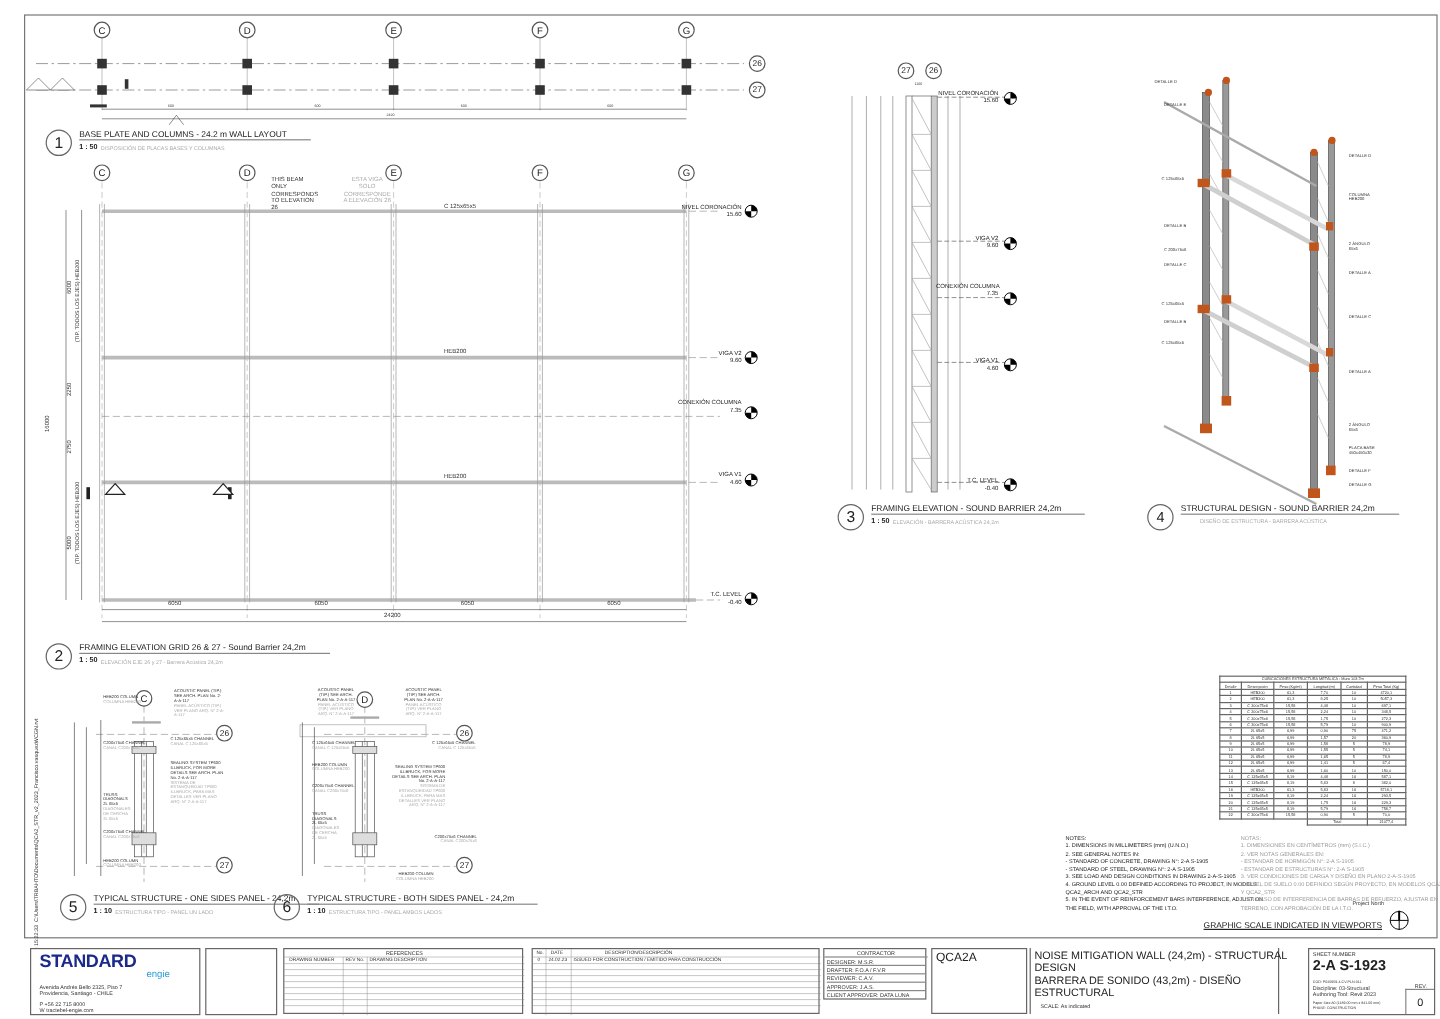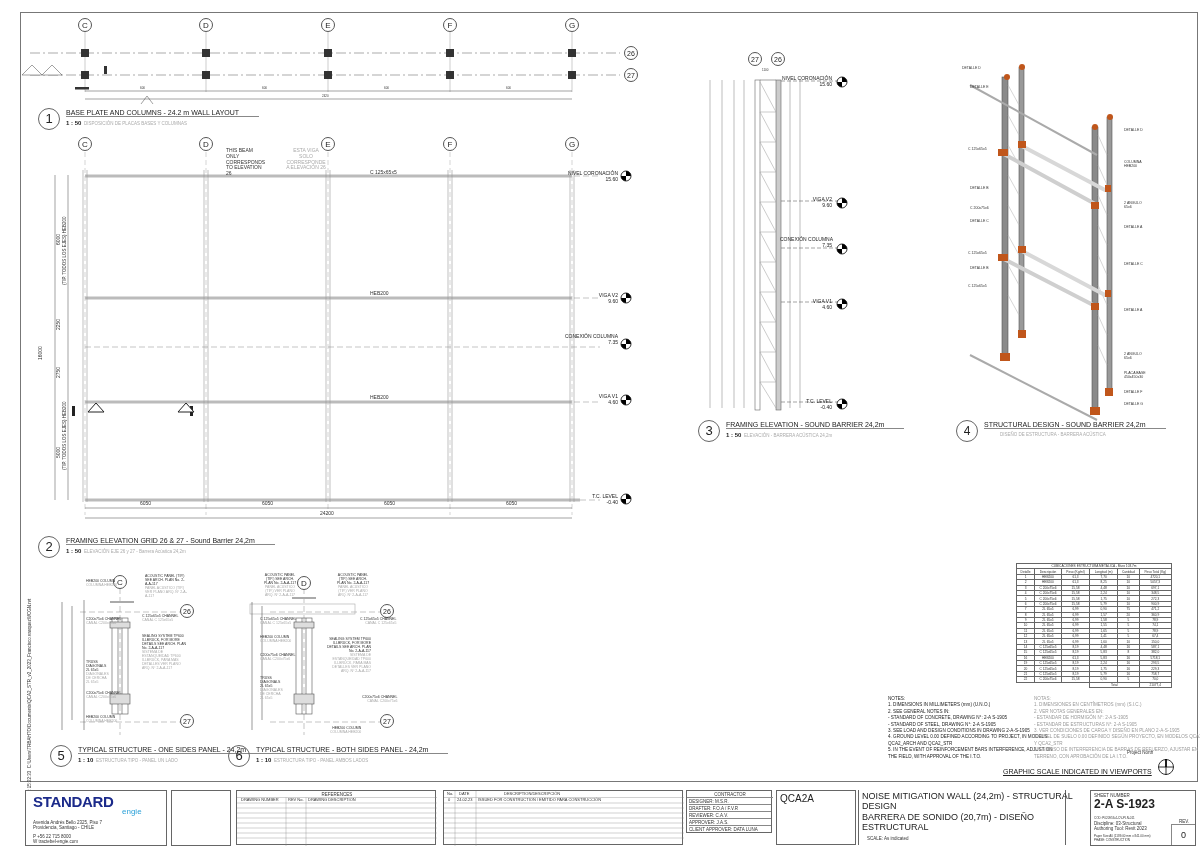--- a/index.html
+++ b/index.html
@@ -766,21 +766,21 @@
   <div class="t" style="left:2px;top:29px;font-size:4.5px;border-bottom:0.5px solid #888;width:82px">APPROVER:  J.A.S.</div>
   <div class="t" style="left:2px;top:36px;font-size:4.5px">CLIENT APPROVER:  DATA LUNA</div>
 </div>
 
 <div class="tb" style="left:776px;top:790px;width:80px;height:55px">
   <div style="position:absolute;left:3px;top:2px;font-size:10px">QCA2A</div>
 </div>
 
 <div class="tb" style="left:858px;top:790px;width:208px;height:55px;border-top:none;border-bottom:none">
   <div style="position:absolute;left:3px;top:1px;font-size:9px;line-height:10px;width:220px">NOISE MITIGATION WALL (24,2m) - STRUCTURAL DESIGN</div>
-  <div style="position:absolute;left:3px;top:22px;font-size:9px;line-height:10px;width:220px">BARRERA DE SONIDO (20,7m) - DISEÑO ESTRUCTURAL</div>
+  <div style="position:absolute;left:3px;top:22px;font-size:9px;line-height:10px;width:220px">BARRERA DE SONIDO (43,2m) - DISEÑO ESTRUCTURAL</div>
   <div class="t" style="left:8px;top:46px;font-size:4.5px">SCALE: As indicated</div>
 </div>
 
 <div class="tb" style="left:1090px;top:790px;width:106px;height:56px">
   <div class="t" style="left:3px;top:2px;font-size:4.5px">SHEET NUMBER</div>
   <div style="position:absolute;left:3px;top:6px;font-size:12px;font-weight:bold;white-space:nowrap">2-A S-1923</div>
   <div class="t" style="left:3px;top:26px;font-size:3px">COD: P020959-4-CV-PLN-011</div>
   <div class="t" style="left:3px;top:30px;font-size:4.5px">Discipline: 03-Structural</div>
   <div class="t" style="left:3px;top:35px;font-size:4.5px">Authoring Tool: Revit 2023</div>
   <div class="t" style="left:3px;top:44px;font-size:3px">Paper Size A0 (1189.00 mm x 841.00 mm)</div>

